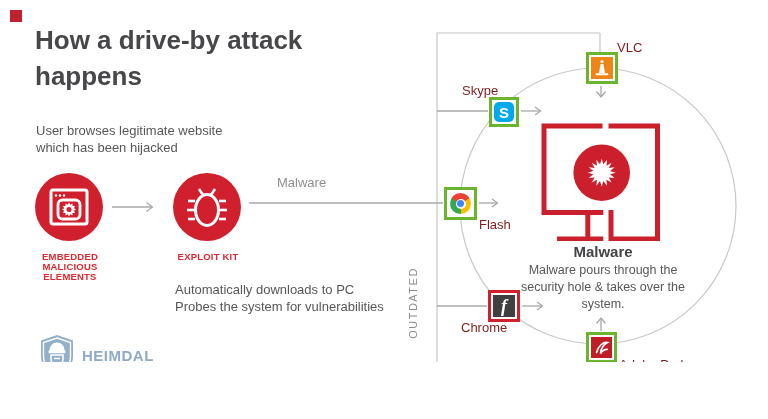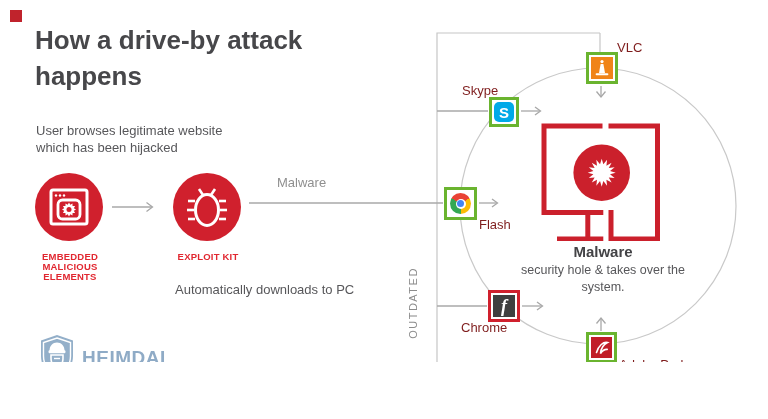--- a/index.html
+++ b/index.html
@@ -24,21 +24,21 @@
   #step2-circle { left:173px; top:173px; }
   .step-label { font-size:9.5px; font-weight:700; color:#e12730; line-height:10px;
                 text-align:center; letter-spacing:.2px; }
   #step1-label { left:15px; top:252px; width:110px; }
   #step2-label { left:153px; top:252px; width:110px; }
   #malware-arrow-label { left:277px; top:175px; font-size:13px; color:#8f8f8f; }
   #exploit-details { left:175px; top:281px; width:260px; font-size:13px; color:#57575a; line-height:17px; }
 
   
   #brand { left:38px; top:334px; width:140px; height:50px; }
-  #brand-name { position:absolute; left:44px; top:13px; font-size:19px; font-weight:700;
+  #brand-name { position:absolute; left:44px; top:13px; font-size:15px; font-weight:700;
                 color:#8fabc6; letter-spacing:.5px; }
   #brand-tagline { position:absolute; left:45px; top:27px; font-size:5px;
                    color:#a3b9cf; letter-spacing:1.8px; }
 
   
   .applabel { font-size:13px; color:#7f1d1d; }
   #label-vlc { left:617px; top:40px; }
   #label-skype { left:462px; top:83px; }
   #label-chrome { left:479px; top:217px; }
   #label-flash { left:461px; top:320px; }
@@ -145,20 +145,21 @@
     </svg>
   </div>
   <div class="abs step-label" id="step2-label">
     <div>EXPLOIT KIT</div>
   </div>
 
   <div class="abs" id="malware-arrow-label">Malware</div>
 
   <div class="abs" id="exploit-details">
     <div>Automatically downloads to PC</div>
+    <div>Probes the system for vulnerabilities</div>
   </div>
 
   <svg class="abs" id="firewall" width="119" height="118" viewBox="0 0 119 118">
     <g fill="none" stroke="#cb202c" stroke-width="5">
       <path d="M61.5 3 H3 V89.5 H62.3"></path>
       <path d="M67.5 3 H116.5 V116 H70 V87"></path>
       <path d="M46.8 92 V114"></path>
       <path d="M16 116 H62.3"></path>
     </g>
     <circle cx="60.7" cy="49.7" r="28.3" fill="#cb202c"></circle>
@@ -202,20 +203,21 @@
   <div class="abs applabel" id="label-vlc">VLC</div>
   <div class="abs applabel" id="label-skype">Skype</div>
   <div class="abs applabel" id="label-chrome">Flash</div>
   <div class="abs applabel" id="label-flash">Chrome</div>
   <div class="abs applabel" id="label-adobe">Adobe Probes</div>
 
   <div class="abs" id="outdated">OUTDATED</div>
 
   <div class="abs" id="malware-heading">Malware</div>
   <div class="abs" id="malware-desc">
+    <div>Malware pours through the</div>
     <div>security hole &amp; takes over the</div>
     <div>system.</div>
   </div>
 
   <div class="abs" id="brand">
     <svg width="38" height="46" viewBox="0 0 38 46">
       <path d="M19 1 L35 6.5 V22 C35 33.5 27.5 41.5 19 45 C10.5 41.5 3 33.5 3 22 V6.5 Z" fill="#93afc9"></path>
       <path d="M19 4 L32.5 8.6 V22 C32.5 31.8 26.3 38.9 19 42.2 C11.7 38.9 5.5 31.8 5.5 22 V8.6 Z" fill="none" stroke="#fff" stroke-width="1.4"></path>
       <path d="M11.5 17 C11.5 11.5 14.8 8.5 19 8.5 C23.2 8.5 26.5 11.5 26.5 17 Z" fill="#fff"></path>
       <rect x="10.5" y="16.2" width="17" height="3" rx="1.2" fill="#fff"></rect>

